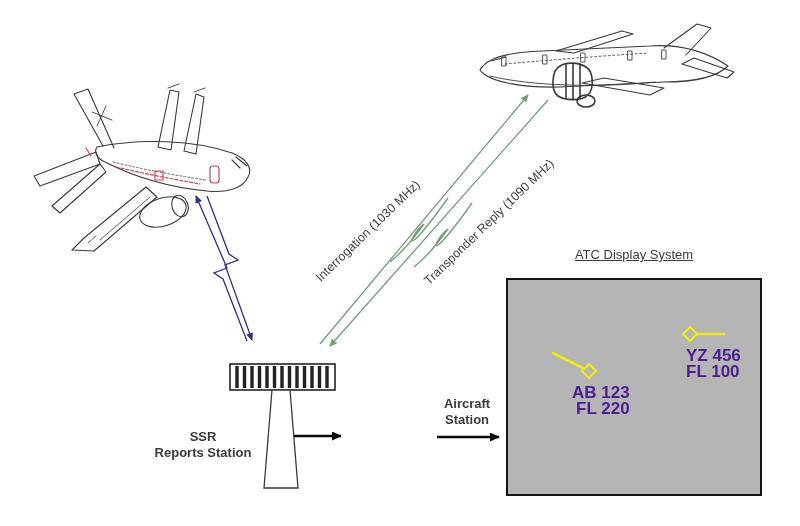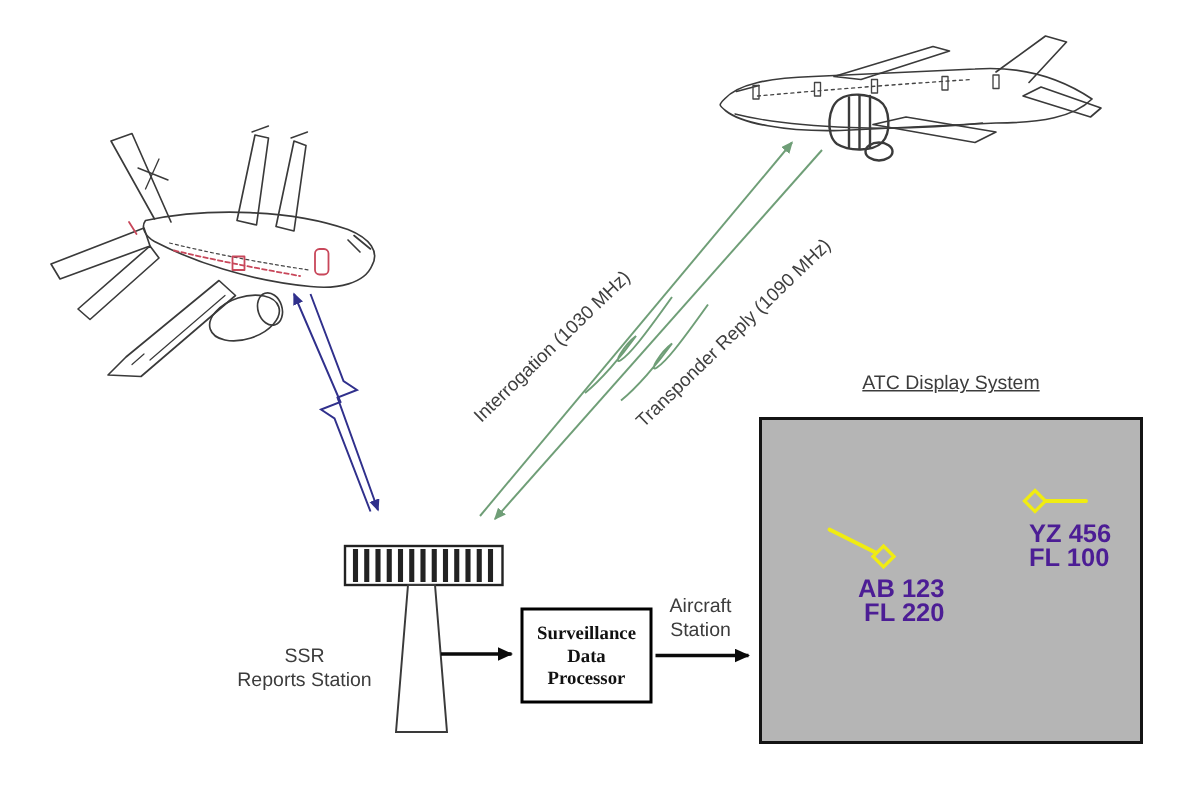--- a/index.html
+++ b/index.html
@@ -3,21 +3,21 @@
 <meta charset="utf-8">
 <style>
   html,body{margin:0;padding:0;background:#ffffff;}
   #canvas{
     position:relative;width:800px;height:526px;background:#ffffff;overflow:hidden;
     font-family:"Liberation Sans", sans-serif;color:#3a3a3a;
   }
   #base-art{position:absolute;left:0;top:0;}
   .lbl{position:absolute;text-align:center;font-size:13px;line-height:16px;color:#3c3c3c;}
   .rot{transform:rotate(-44deg);white-space:nowrap;font-size:12.5px;color:#3f3f3f;}
-  .lbl2line div{white-space:nowrap;}
+  .lbl2line div{white-space:nowrap;font-weight:bold;}
   #interrogation-label{left:283px;top:223px;width:170px;}
   #reply-label{left:389px;top:214px;width:200px;}
   #atc-title{left:534px;top:247px;width:200px;text-decoration:underline;}
   #ssr-label{left:128px;top:429px;width:150px;}
   #reports-label{left:427px;top:396px;width:80px;}
   #processor-box{
     position:absolute;left:347px;top:405px;width:84px;height:60px;
     border:2.5px solid #000;background:#fff;
     display:flex;flex-direction:column;justify-content:center;align-items:center;
     font-family:"Liberation Serif", serif;font-weight:bold;font-size:12.5px;line-height:15px;color:#111;
@@ -158,25 +158,20 @@
   <div id="ssr-label" class="lbl lbl2line">
     <div>SSR</div>
     <div>Reports Station</div>
   </div>
 
   <div id="reports-label" class="lbl lbl2line">
     <div>Aircraft</div>
     <div>Station</div>
   </div>
 
-  <div id="processor-box">
-    <div>Surveillance</div>
-    <div>Data</div>
-    <div>Processor</div>
-  </div>
 
   <div id="atc-display">
     <svg width="252" height="214" viewBox="0 0 252 214">
       <g fill="none" stroke="#f0ec12" stroke-width="2.6" stroke-linecap="round">
 
         <g>
           <path d="M 45,73 L 75,88"></path>
           <path d="M 81,91 m 0,-7 l 7,7 l -7,7 l -7,-7 Z" stroke-width="2.2"></path>
         </g>
 

